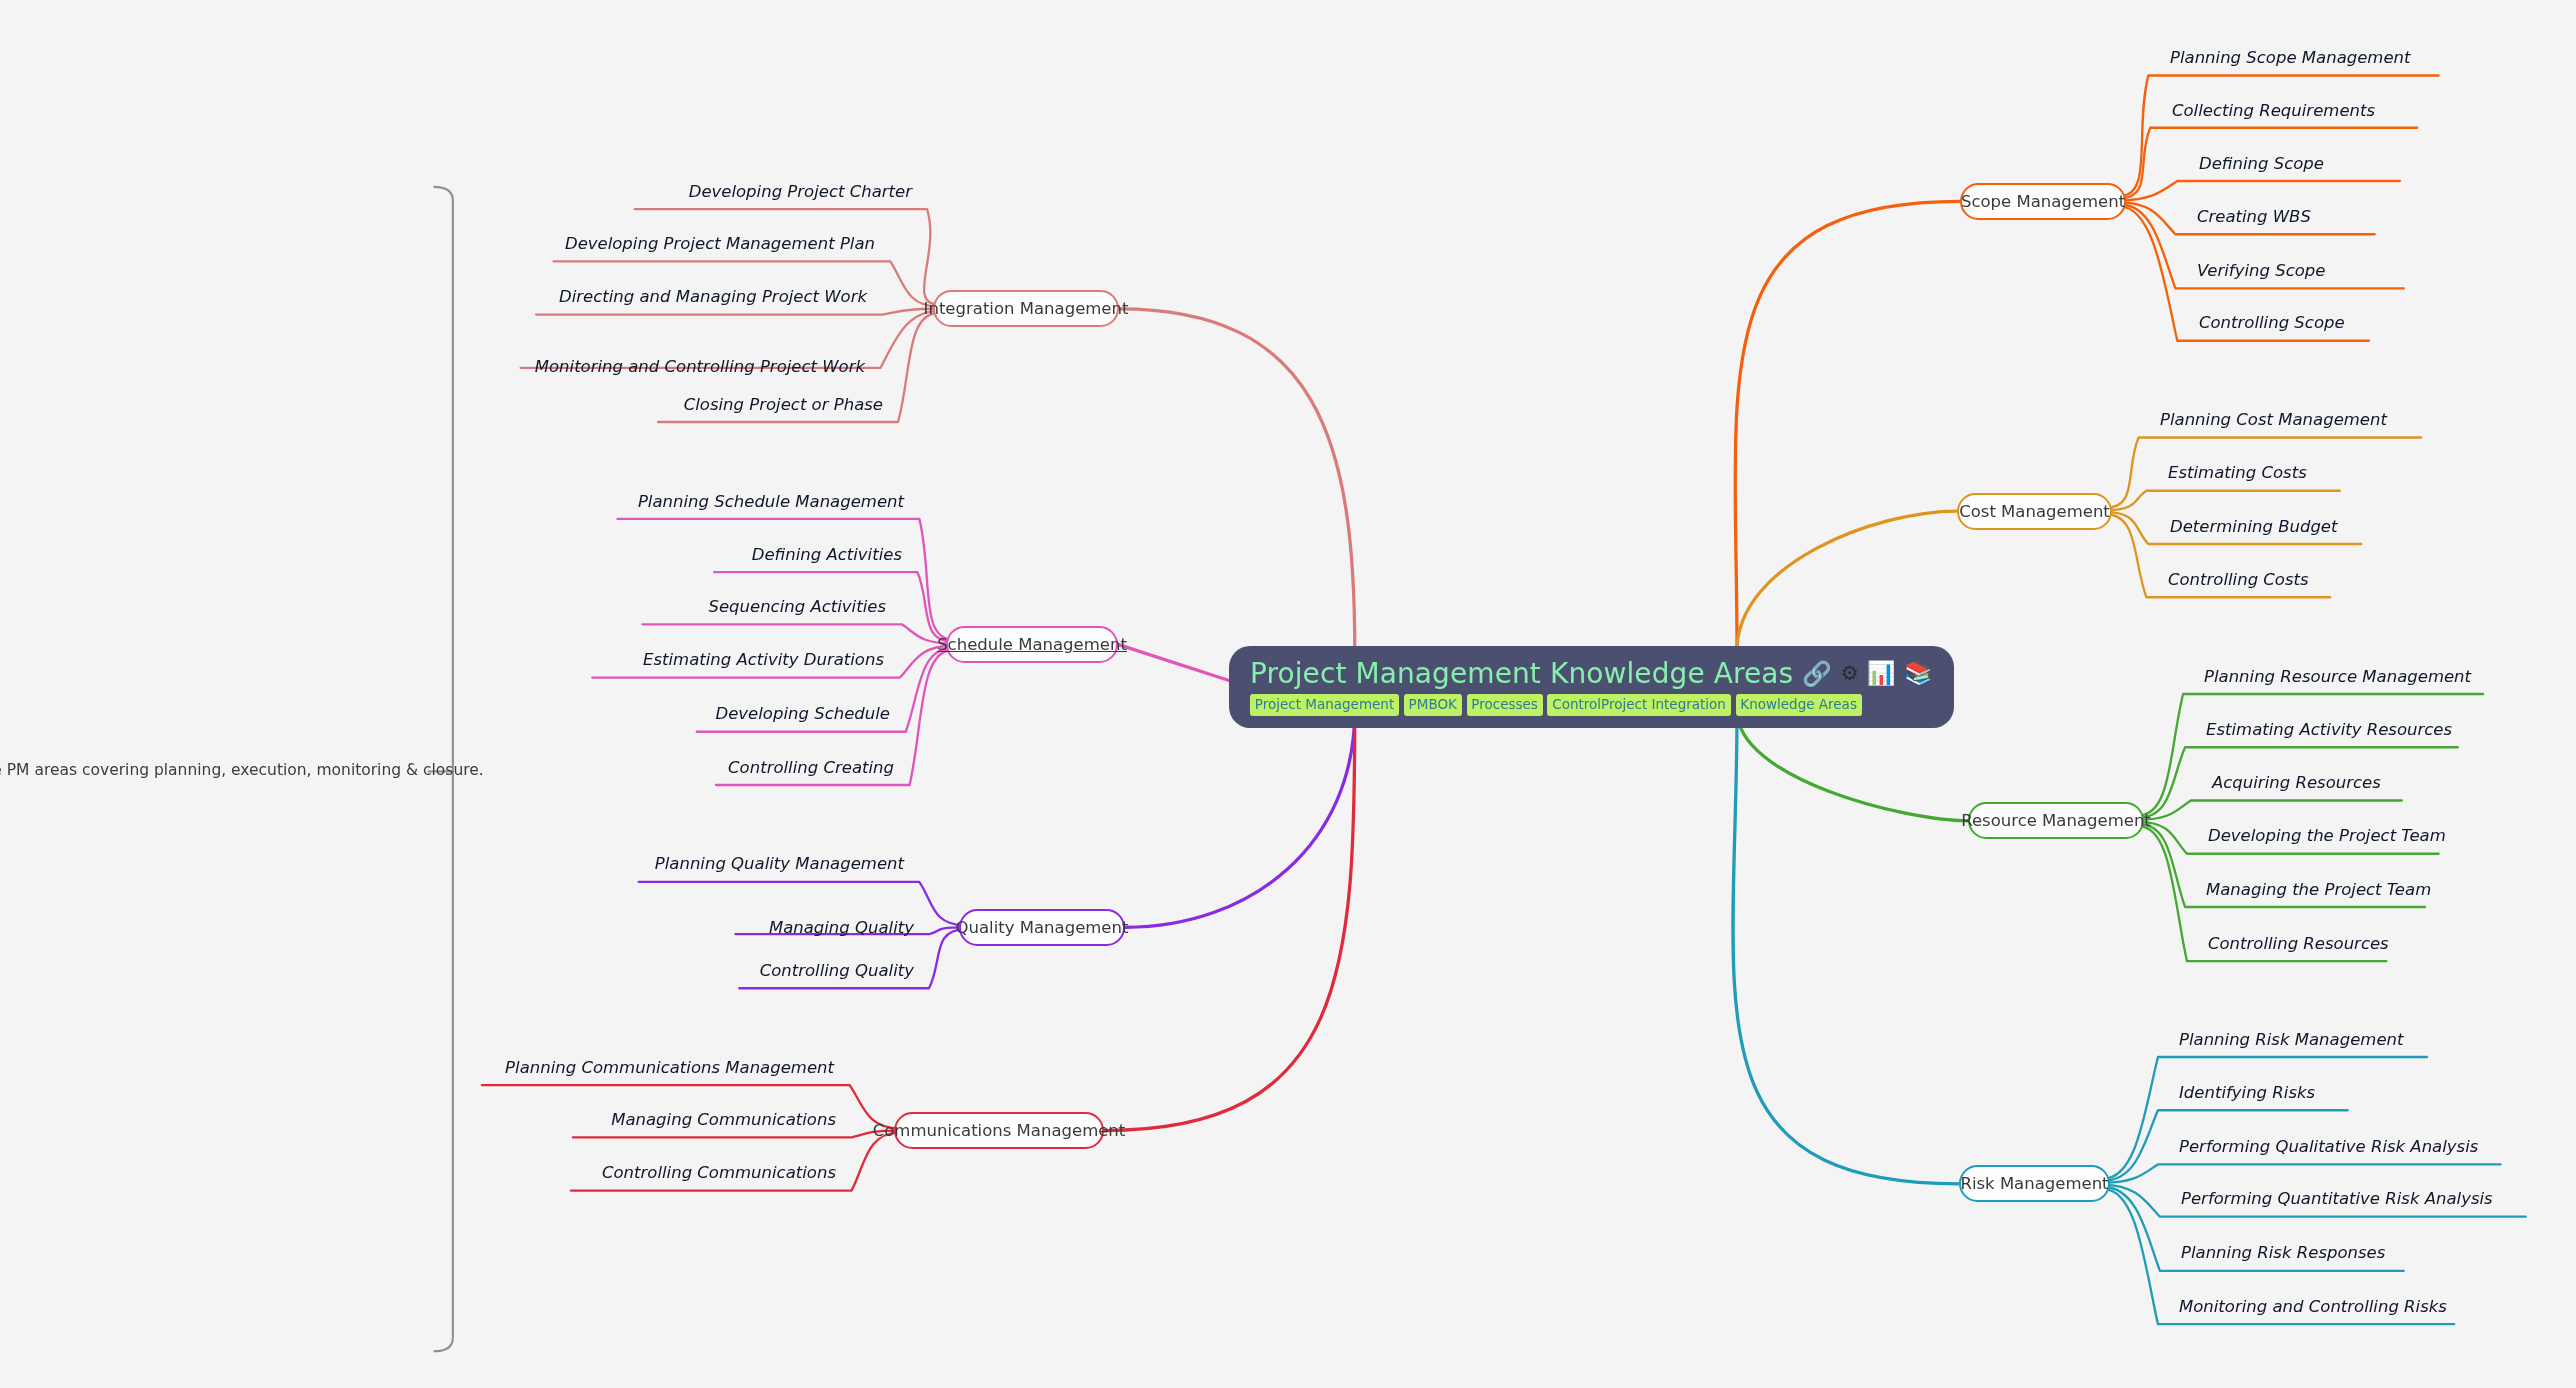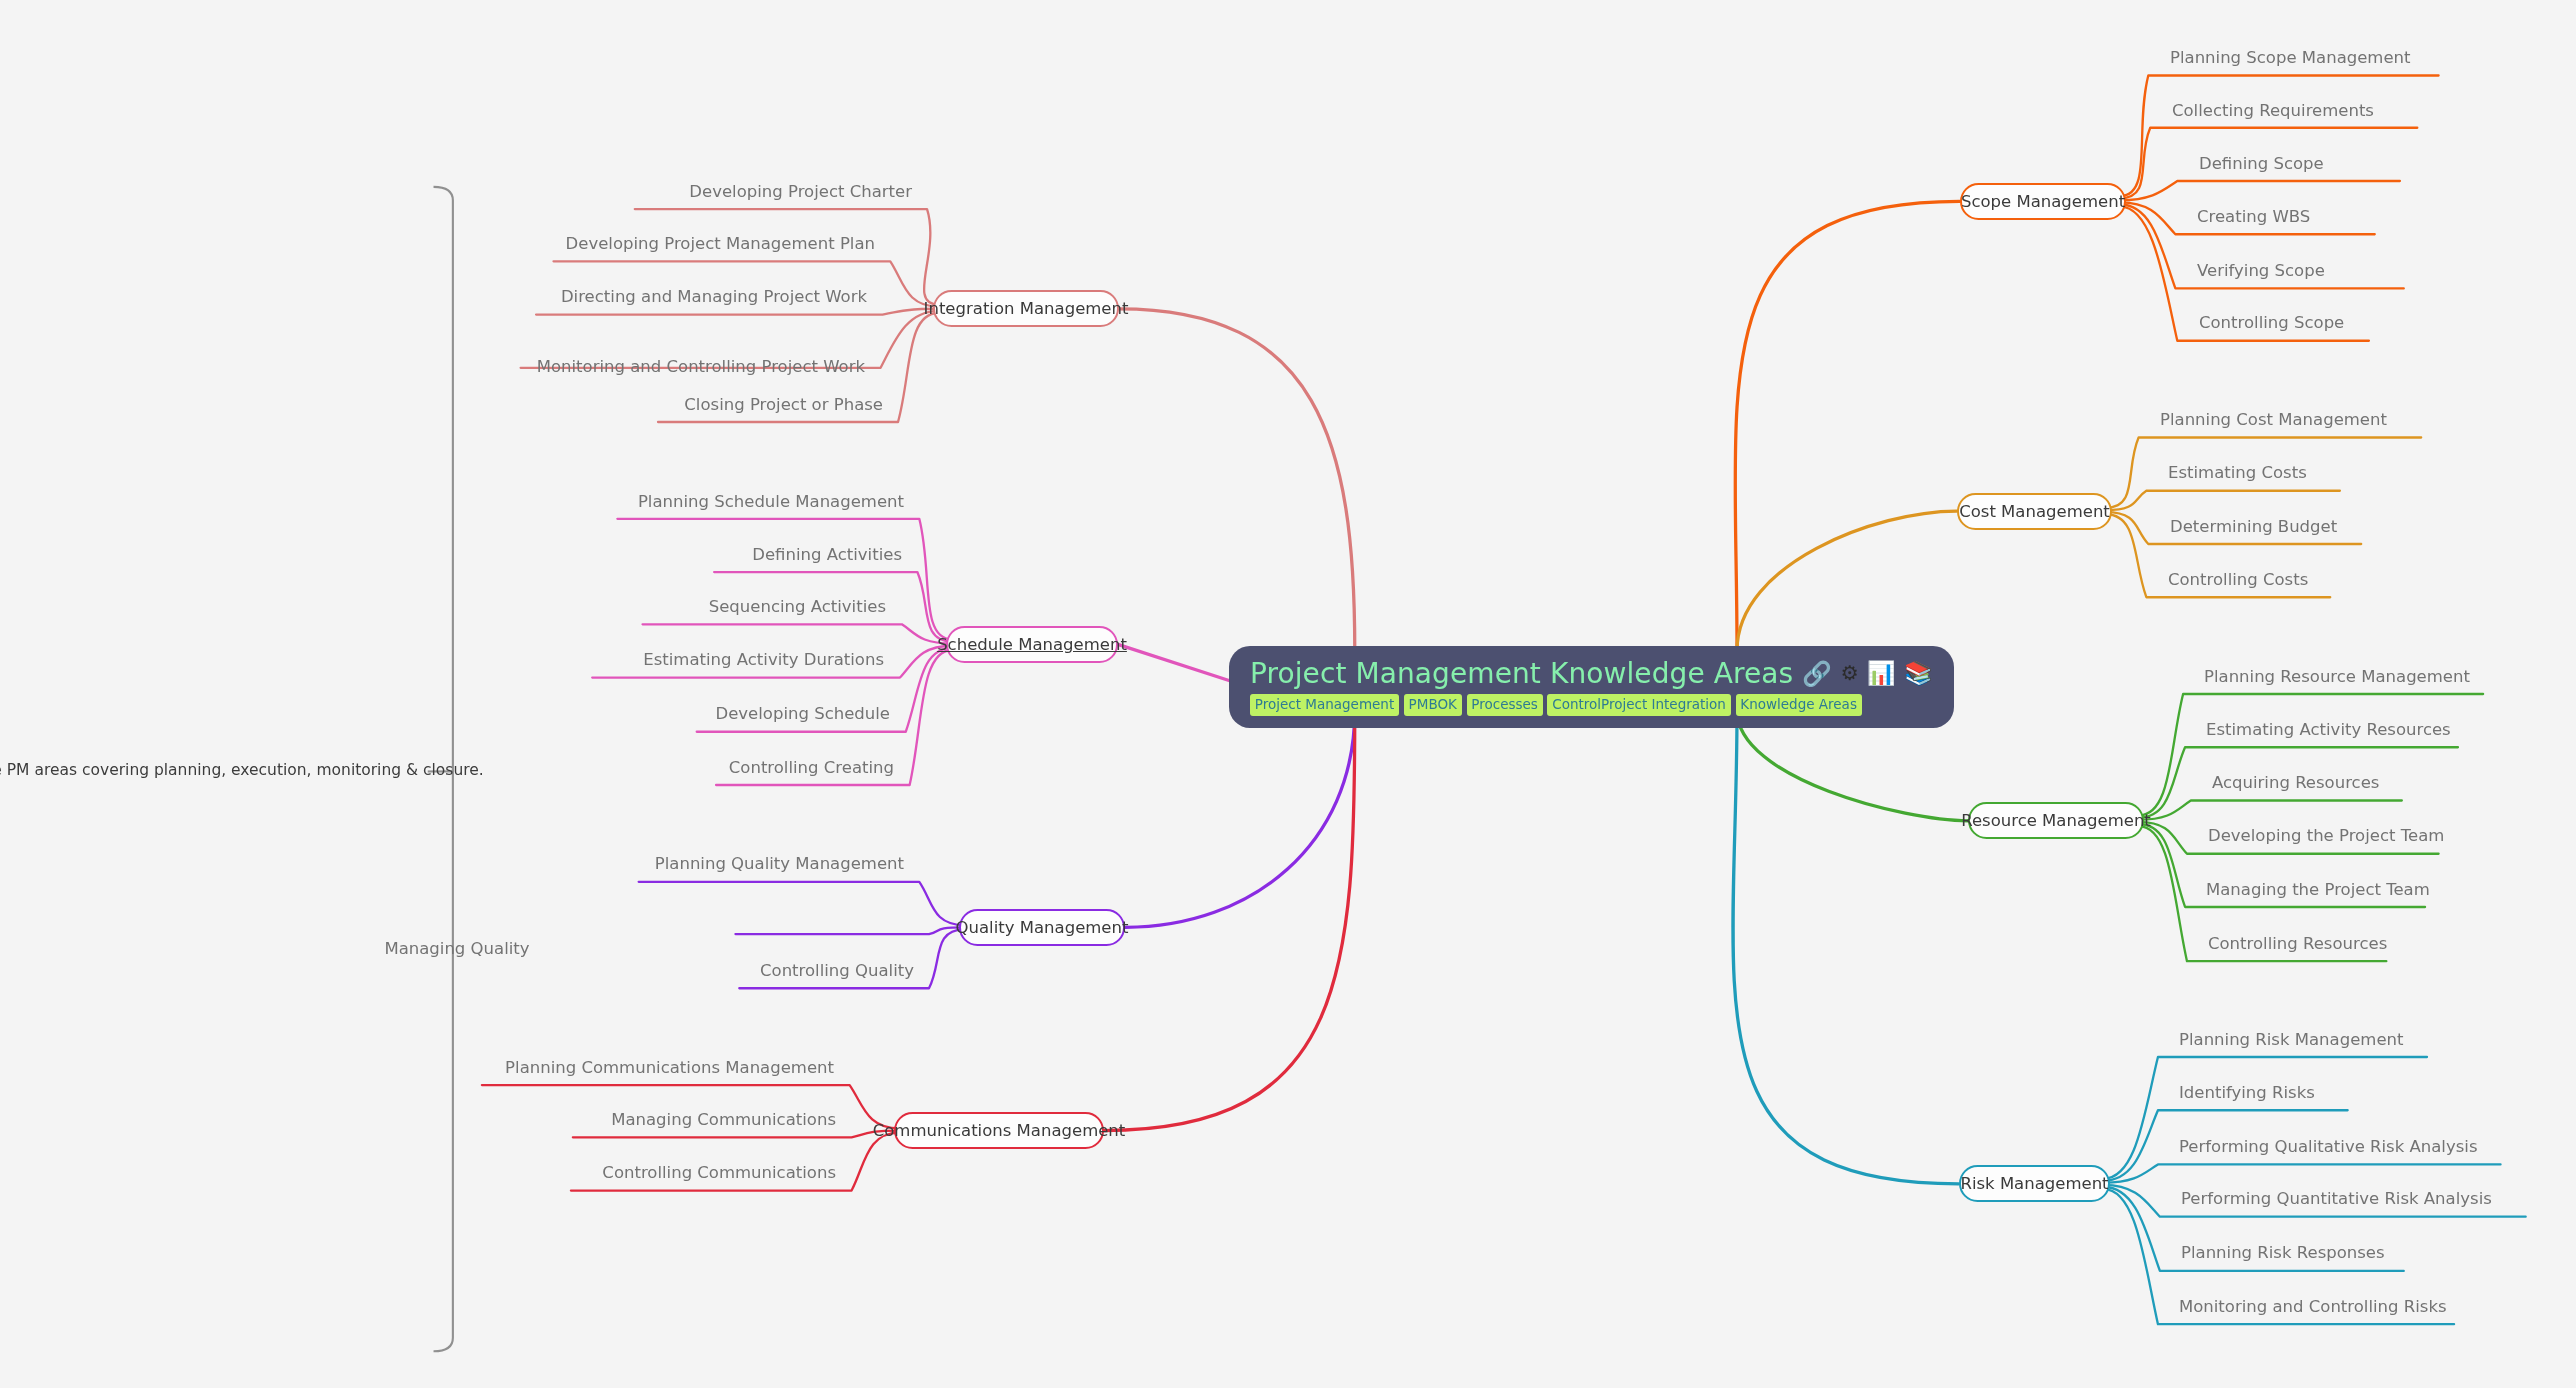--- a/index.html
+++ b/index.html
@@ -46,22 +46,23 @@
     height:37px;line-height:31px;
     padding:0 15.5px;
     color:#3a3a3a;font-size:16.5px;white-space:nowrap;
     display:flex;align-items:center;justify-content:center;
     z-index:30;
   }
 
   
   .leaf{
     position:absolute;white-space:nowrap;
-    color:#737373;font-size:16.5px;line-height:1;
+    color:#0f172a;font-size:16.5px;line-height:1;
     z-index:20;
+    font-style:italic;
   }
   .leaf.r{text-align:left;}
   .leaf.l{text-align:right;}
 
   
   .note{
     position:absolute;white-space:nowrap;
     color:#3c3c3c;font-size:15.5px;line-height:1;z-index:20;
   }
 </style>
@@ -154,21 +155,21 @@
     <div class="leaf l" style="top: 547px; left: 0px; width: 902px;">Defining Activities</div>
     <div class="leaf l" style="top: 494px; left: 0px; width: 904px;">Planning Schedule Management</div>
     <div class="leaf l" style="top: 599px; left: 0px; width: 886px;">Sequencing Activities</div>
     <div class="leaf l" style="top: 652px; left: 0px; width: 884px;">Estimating Activity Durations</div>
     <div class="leaf l" style="top: 706px; left: 0px; width: 890px;">Developing Schedule</div>
     <div class="leaf l" style="top: 760px; left: 0px; width: 894px;">Controlling Creating</div>
     <div class="node" style="left: 959px; top: 909px; width: 166px; border-color: rgb(138, 43, 226);">
       <span>Quality Management</span>
     </div>
     <div class="leaf l" style="top: 856px; left: 0px; width: 904px;">Planning Quality Management</div>
-    <div class="leaf l" style="top: 941px; left: 0px; width: 914px; text-align: center;">Managing Quality</div>
+    <div class="leaf l" style="top: 920px; left: 0px; width: 914px;">Managing Quality</div>
     <div class="leaf l" style="top: 963px; left: 0px; width: 914px;">Controlling Quality</div>
     <div class="node" style="left: 894px; top: 1112px; width: 210px; border-color: rgb(224, 43, 61);">
       <span>Communications Management</span>
     </div>
     <div class="leaf l" style="top: 1060px; left: 0px; width: 834px;">Planning Communications Management</div>
     <div class="leaf l" style="top: 1112px; left: 0px; width: 836px;">Managing Communications</div>
     <div class="leaf l" style="top: 1165px; left: 0px; width: 836px;">Controlling Communications</div>
     <div class="node" style="left: 1960px; top: 183px; width: 166px; border-color: rgb(244, 96, 12);">
       <span>Scope Management</span>
     </div>

